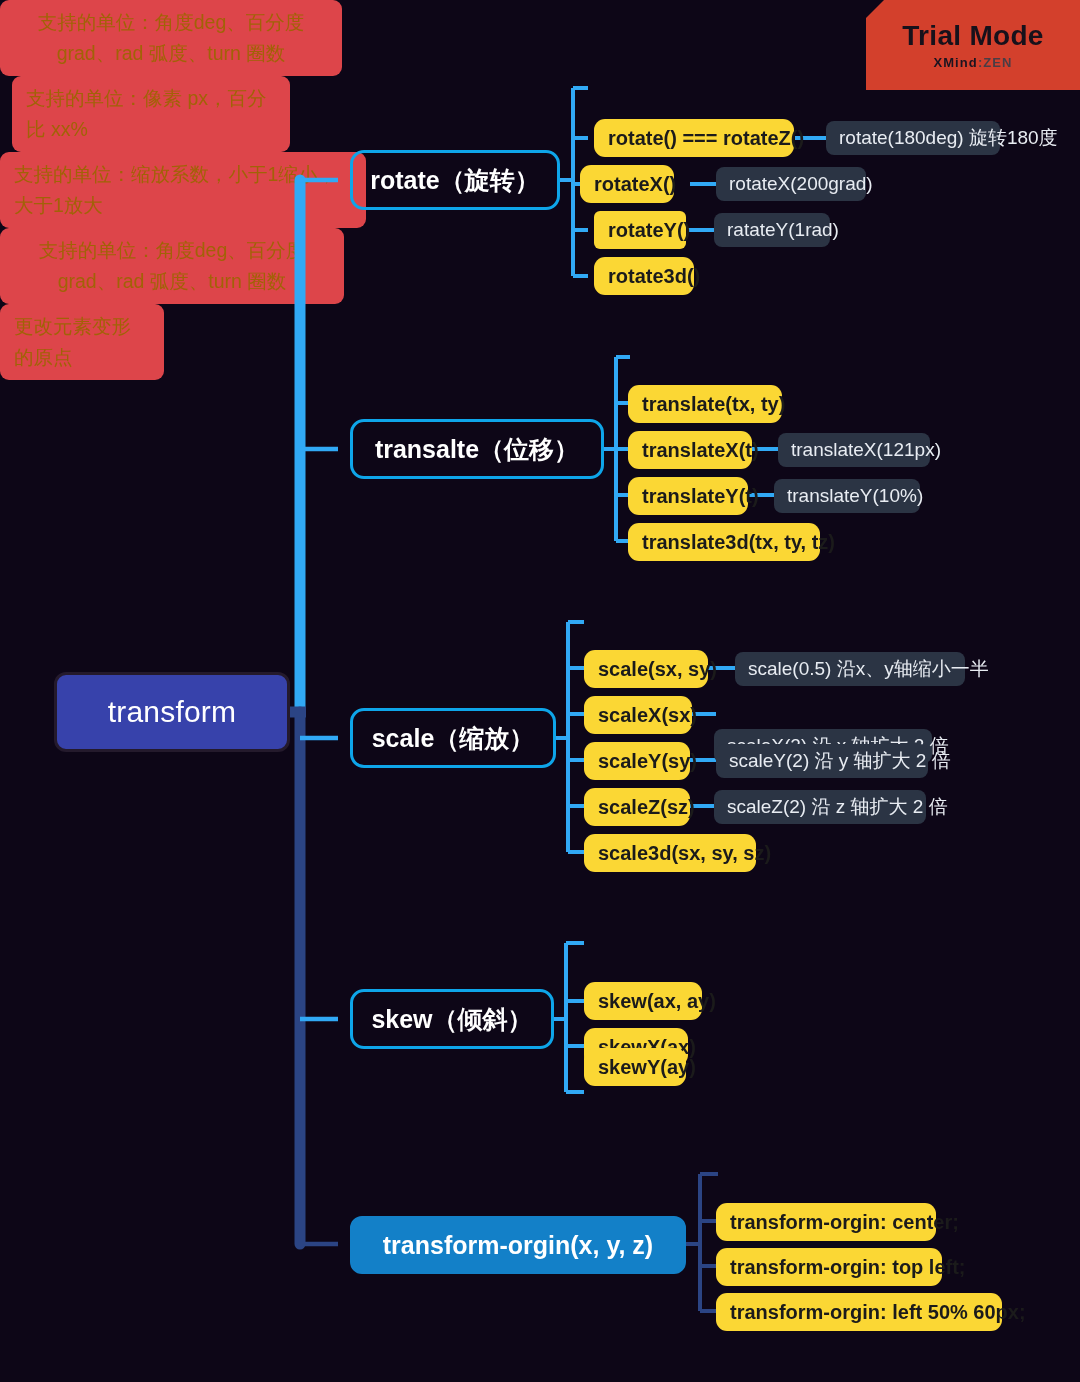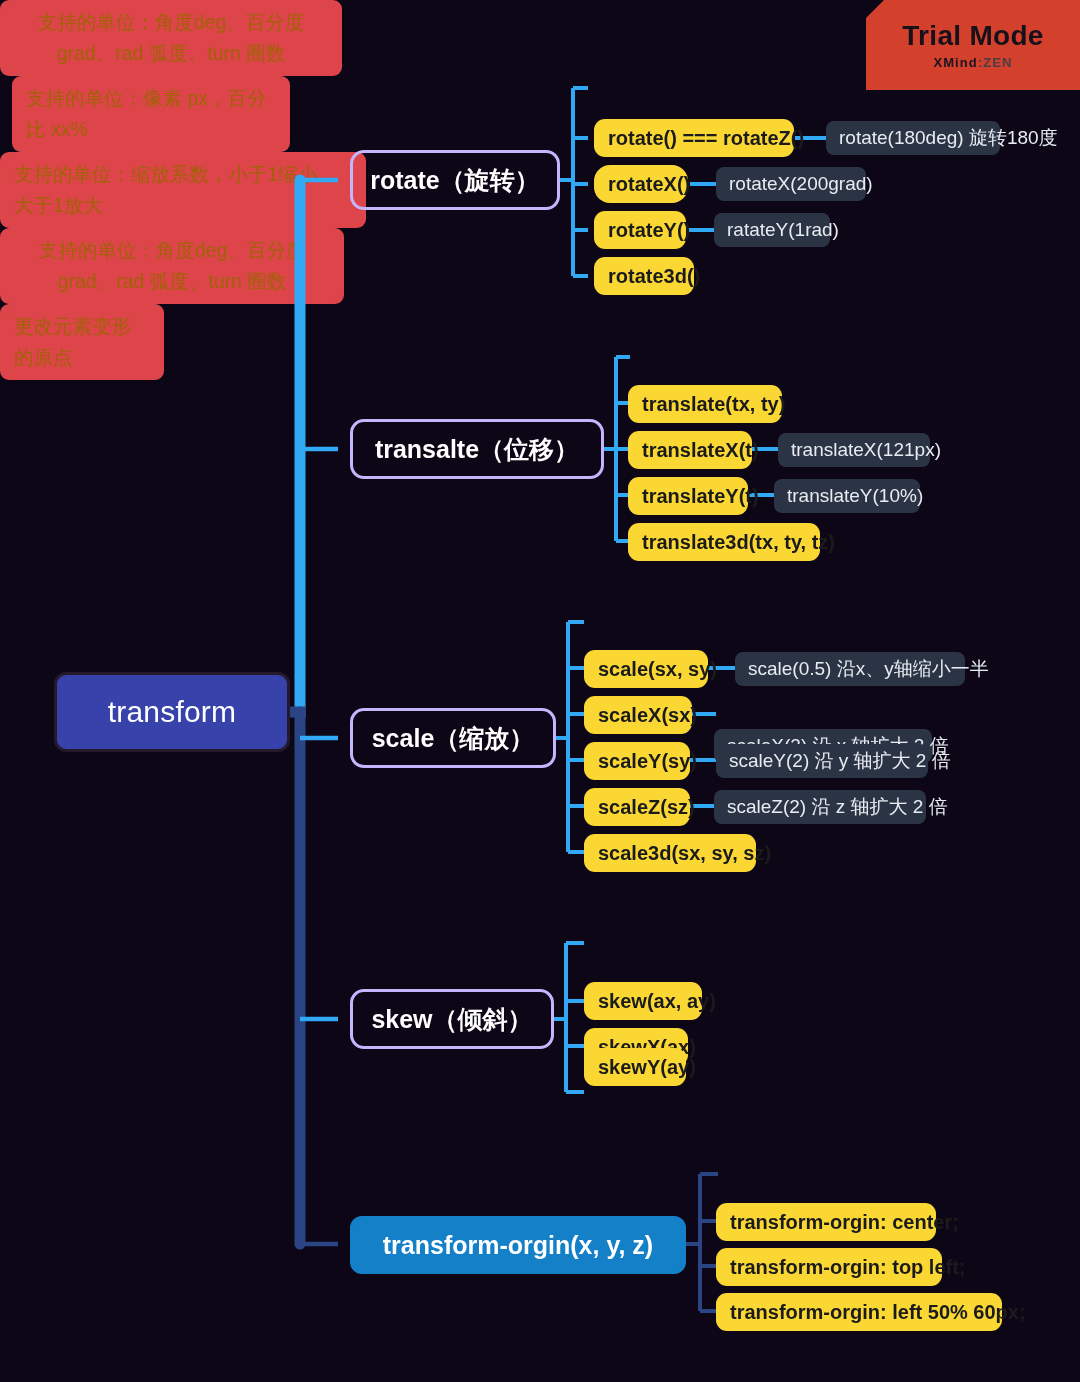--- a/index.html
+++ b/index.html
@@ -24,21 +24,21 @@
     left:54px;top:672px;width:236px;height:80px;
     background:#3742ab;border:3px solid #241a2c;border-radius:12px;
     justify-content:center;
   }
   .root span{
     color:#ffffff;font-size:30px;font-weight:normal;letter-spacing:.2px;
   }
 
   
   .lvl1{
-    background:transparent;border:3px solid #c4b5fd;border-radius:14px;
+    background:transparent;border:3px solid #0ea5e9;border-radius:14px;
     justify-content:center;padding:0 14px;
   }
   .lvl1 span{color:#ffffff;font-size:25px;font-weight:bold;white-space:nowrap;}
 
   
   .lvl1fill{
     background:#1380c8;border:3px solid #1380c8;border-radius:12px;
     justify-content:center;padding:0 16px;
   }
   .lvl1fill span{color:#ffffff;font-size:25px;font-weight:bold;white-space:nowrap;}
@@ -164,27 +164,27 @@
   </div>
   <div class="note" style="left:596px;top:56px;width:342px;">
     <span>支持的单位：角度deg、百分度 grad、rad 弧度、turn 圈数</span>
   </div>
   <div class="node chip" style="left:594px;top:119px;width:200px;height:38px;">
     <span>rotate() === rotateZ()</span>
   </div>
   <div class="node slate" style="left:826px;top:121px;width:174px;height:34px;">
     <span>rotate(180deg) 旋转180度</span>
   </div>
-  <div class="node chip" style="left:594px;top:165px;width:94px;height:38px;border-radius:16px;">
+  <div class="node chip" style="left:580px;top:165px;width:94px;height:38px;">
     <span>rotateX()</span>
   </div>
   <div class="node slate" style="left:716px;top:167px;width:150px;height:34px;">
     <span>rotateX(200grad)</span>
   </div>
-  <div class="node chip" style="left:594px;top:211px;width:92px;height:38px;">
+  <div class="node chip" style="left:594px;top:211px;width:92px;height:38px;border-radius:6px;">
     <span>rotateY()</span>
   </div>
   <div class="node slate" style="left:714px;top:213px;width:116px;height:34px;">
     <span>ratateY(1rad)</span>
   </div>
   <div class="node chip" style="left:594px;top:257px;width:100px;height:38px;">
     <span>rotate3d()</span>
   </div>
 
   <div class="node lvl1" style="left:350px;top:419px;width:254px;height:60px;">

